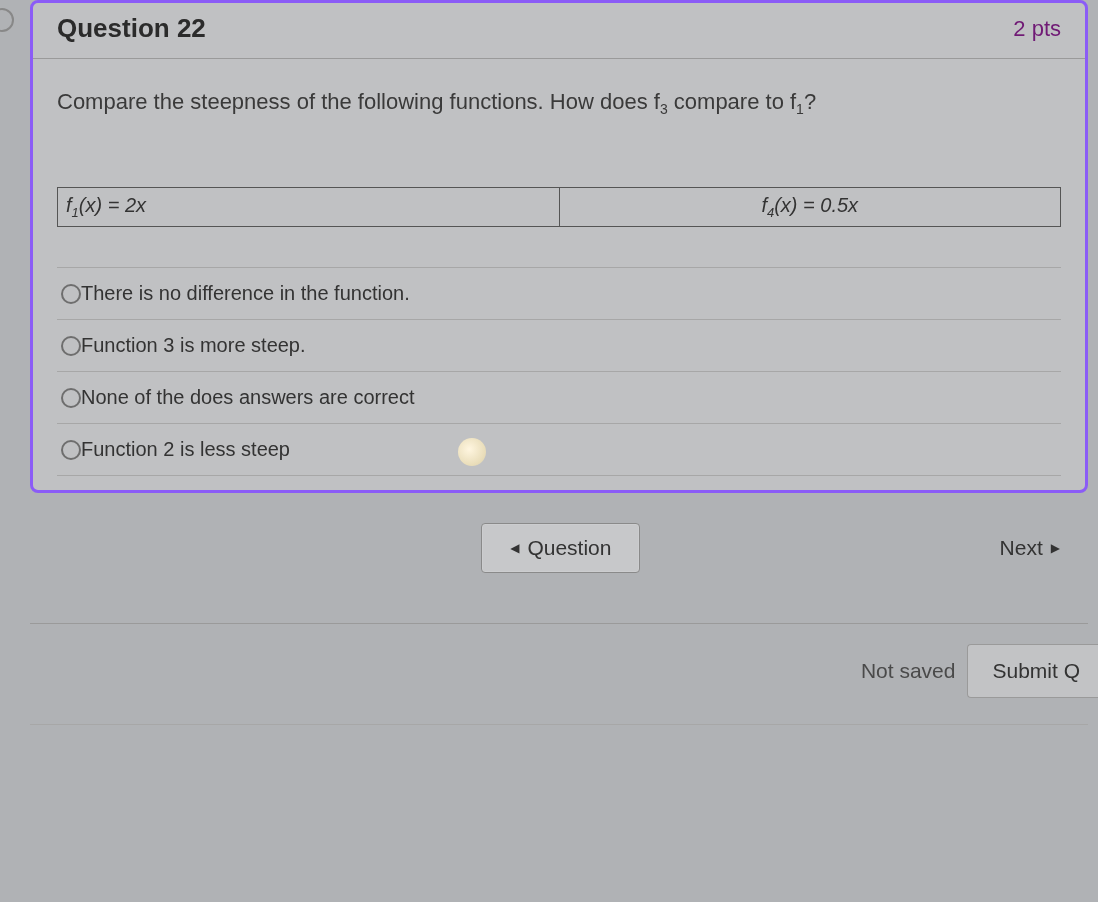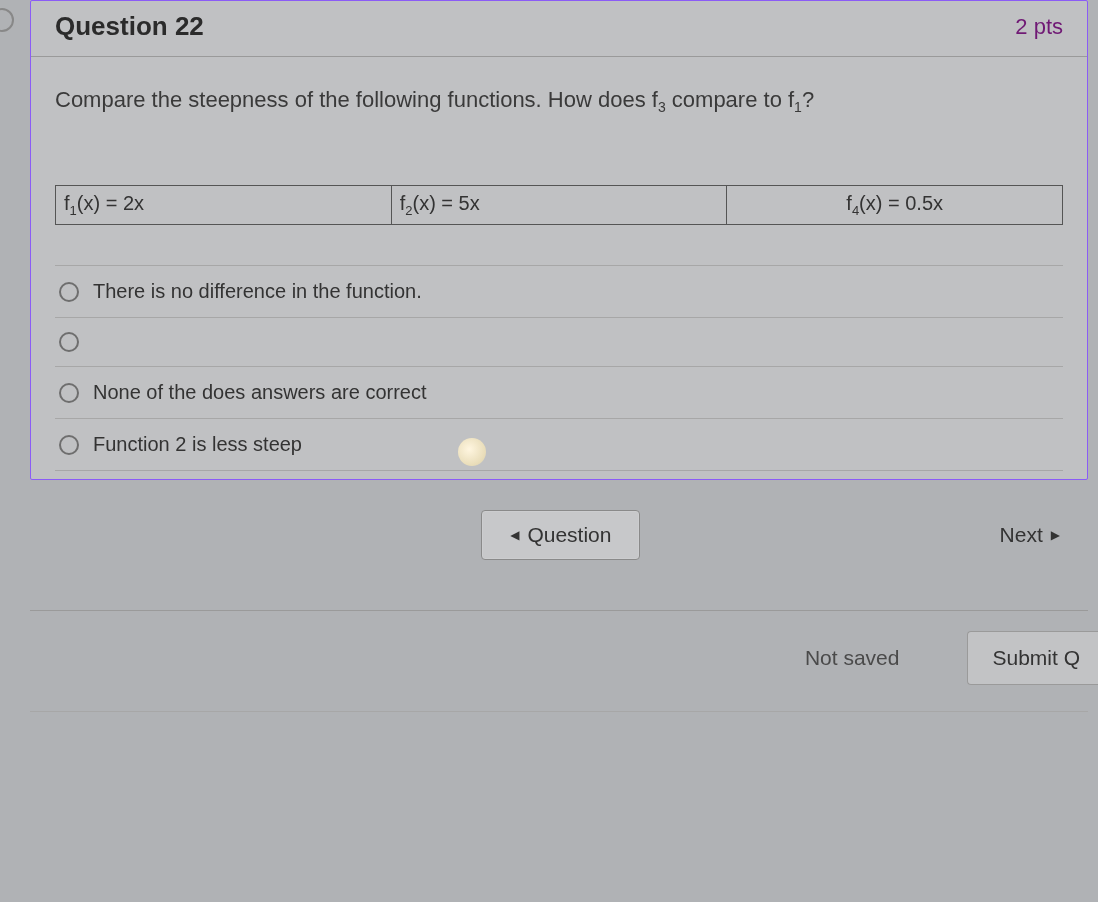--- a/index.html
+++ b/index.html
@@ -22,70 +22,70 @@
     top: 8px;
     width: 24px;
     height: 24px;
     border: 2px solid #888;
     border-radius: 50%;
     background: transparent;
   }
   .card {
     margin: 0 10px 0 30px;
     background: #c0c1c3;
-    border: 1px solid #8b5cf6;
-    border-radius: 2px;
+    border: 3px solid #8b5cf6;
+    border-radius: 8px;
   }
   .card-header {
     display: flex;
     justify-content: space-between;
     align-items: center;
     padding: 10px 24px 14px 24px;
     border-bottom: 1px solid #9a9a9a;
   }
   .q-title {
     font-size: 26px;
     font-weight: 700;
     color: #2b2b2b;
   }
   .q-pts {
     font-size: 22px;
     color: #701a75;
   }
   .card-body {
-    padding: 30px 24px 8px 24px;
+    padding: 30px 24px 14px 24px;
   }
   .prompt {
     font-size: 22px;
     color: #3a3a3a;
     margin-bottom: 70px;
   }
   .prompt sub { font-size: 14px; }
   .func-row {
     display: flex;
     border: 1px solid #555;
     margin-bottom: 40px;
     width: 100%;
+    font-style: italic;
   }
   .func-cell {
     flex: 1;
     padding: 6px 8px;
     border-right: 1px solid #555;
     font-size: 20px;
     color: #333;
   }
   .func-cell:last-child { border-right: none; text-align: center; }
   .func-cell sub { font-size: 13px; }
   .options { }
   .option {
     display: flex;
     align-items: center;
     border-top: 1px solid #a7a7a7;
     padding: 14px 4px;
-    gap: 14px;
     cursor: pointer;
   }
   .option:last-child { border-bottom: 1px solid #a7a7a7; }
   .radio {
     width: 20px;
     height: 20px;
     border: 2px solid #6e6e6e;
     border-radius: 50%;
     flex: 0 0 auto;
   }
@@ -130,39 +130,38 @@
   }
   .tri { font-size: 12px; }
   .divider {
     margin: 50px 10px 0 30px;
     border-top: 1px solid #9a9a9a;
   }
   .footer-row {
     display: flex;
     justify-content: flex-end;
     align-items: center;
-    gap: 44px;
+    gap: 12px;
     margin: 20px 0 0 30px;
     padding-right: 0;
   }
   .not-saved {
     font-size: 21px;
     color: #4a4a4a;
   }
   .submit-btn {
     background: #c2c3c5;
     border: 1px solid #9a9a9a;
     border-left: 1px solid #9a9a9a;
     border-right: none;
     border-radius: 4px 0 0 4px;
     padding: 14px 18px 14px 24px;
     font-size: 21px;
     color: #333;
     cursor: pointer;
-    margin-left: 24px;
   }
   .bottom-line {
     margin: 26px 10px 0 30px;
     border-top: 1px solid #a7a7a7;
   }
 </style>
 </head>
 <body>
 
 <div class="page">
@@ -177,34 +176,32 @@
 
       <div class="prompt">
         <span>Compare the steepness of the following functions.  How does f</span><sub>3</sub><span> compare to f</span><sub>1</sub><span>?</span>
       </div>
 
       <div class="func-row">
         <div class="func-cell">
           <span>f</span><sub>1</sub><span>(x) = 2x</span>
         </div>
         <div class="func-cell">
-          <span>f</span><sub>2</sub><span>(x) = 5x</span>
-        </div>
-        <div class="func-cell">
           <span>f</span><sub>4</sub><span>(x) = 0.5x</span>
         </div>
       </div>
 
       <div class="options">
         <div class="option">
           <div class="radio"></div>
           <div class="opt-label">There is no difference in the function.</div>
         </div>
         <div class="option">
           <div class="radio"></div>
+          <div class="opt-label">Function 3 is more steep.</div>
         </div>
         <div class="option">
           <div class="radio"></div>
           <div class="opt-label">None of the does answers are correct</div>
         </div>
         <div class="option">
           <div class="radio"></div>
           <div class="opt-label">Function 2 is less steep</div>
         </div>
       </div>

